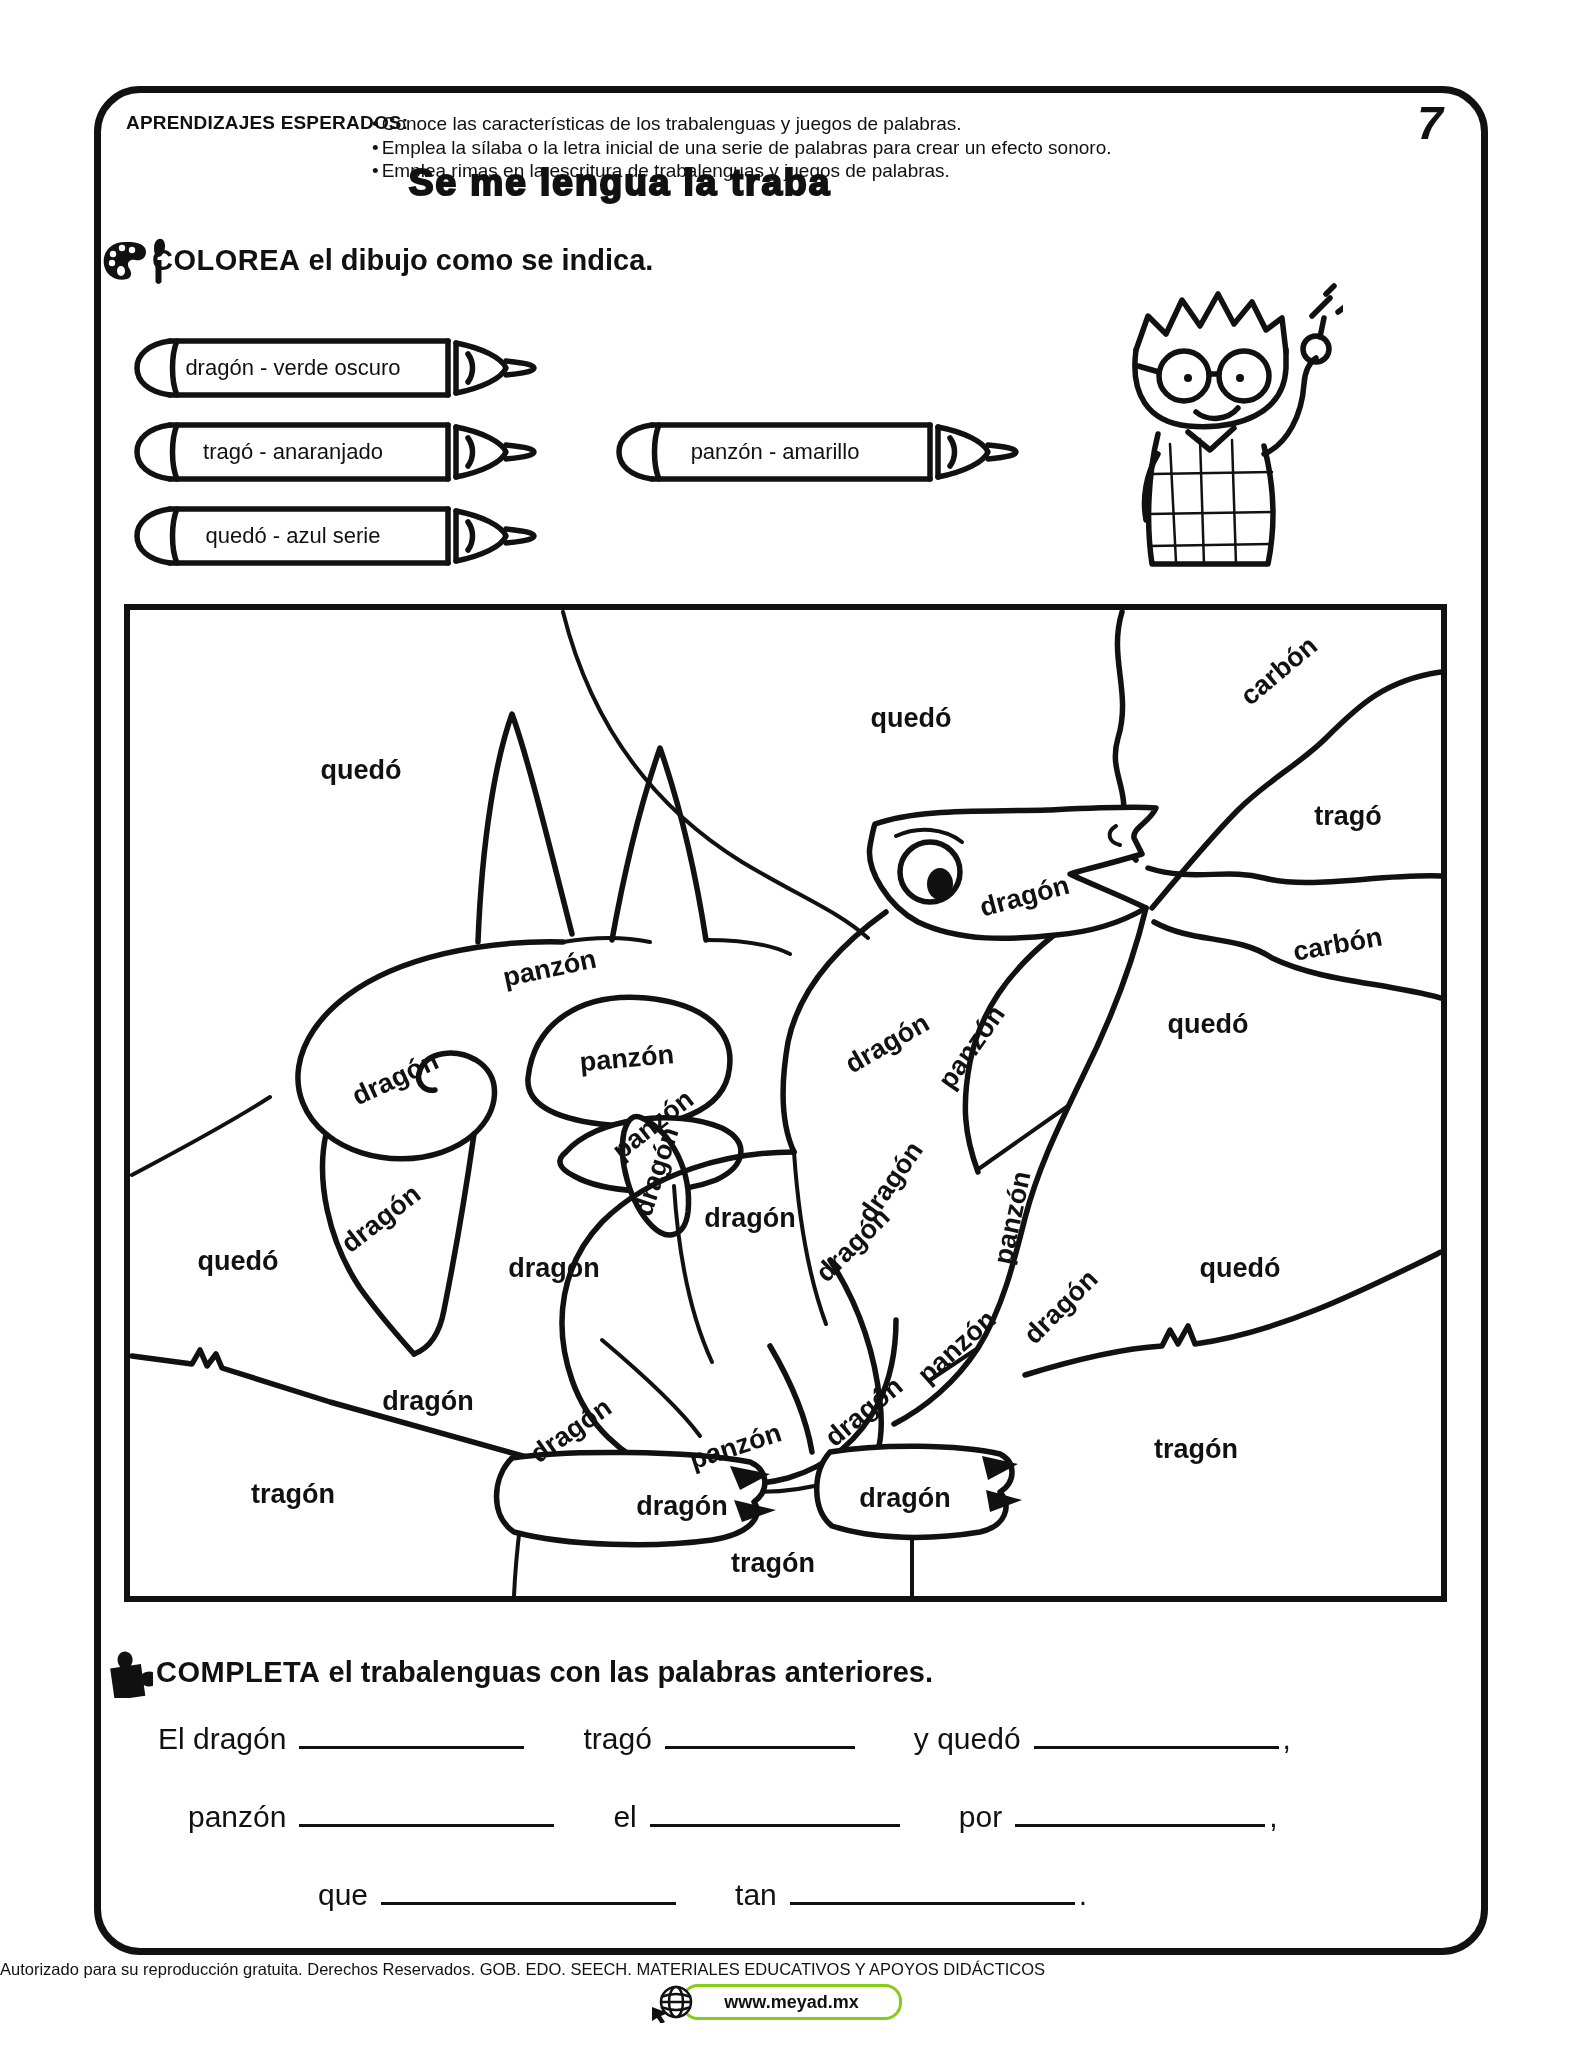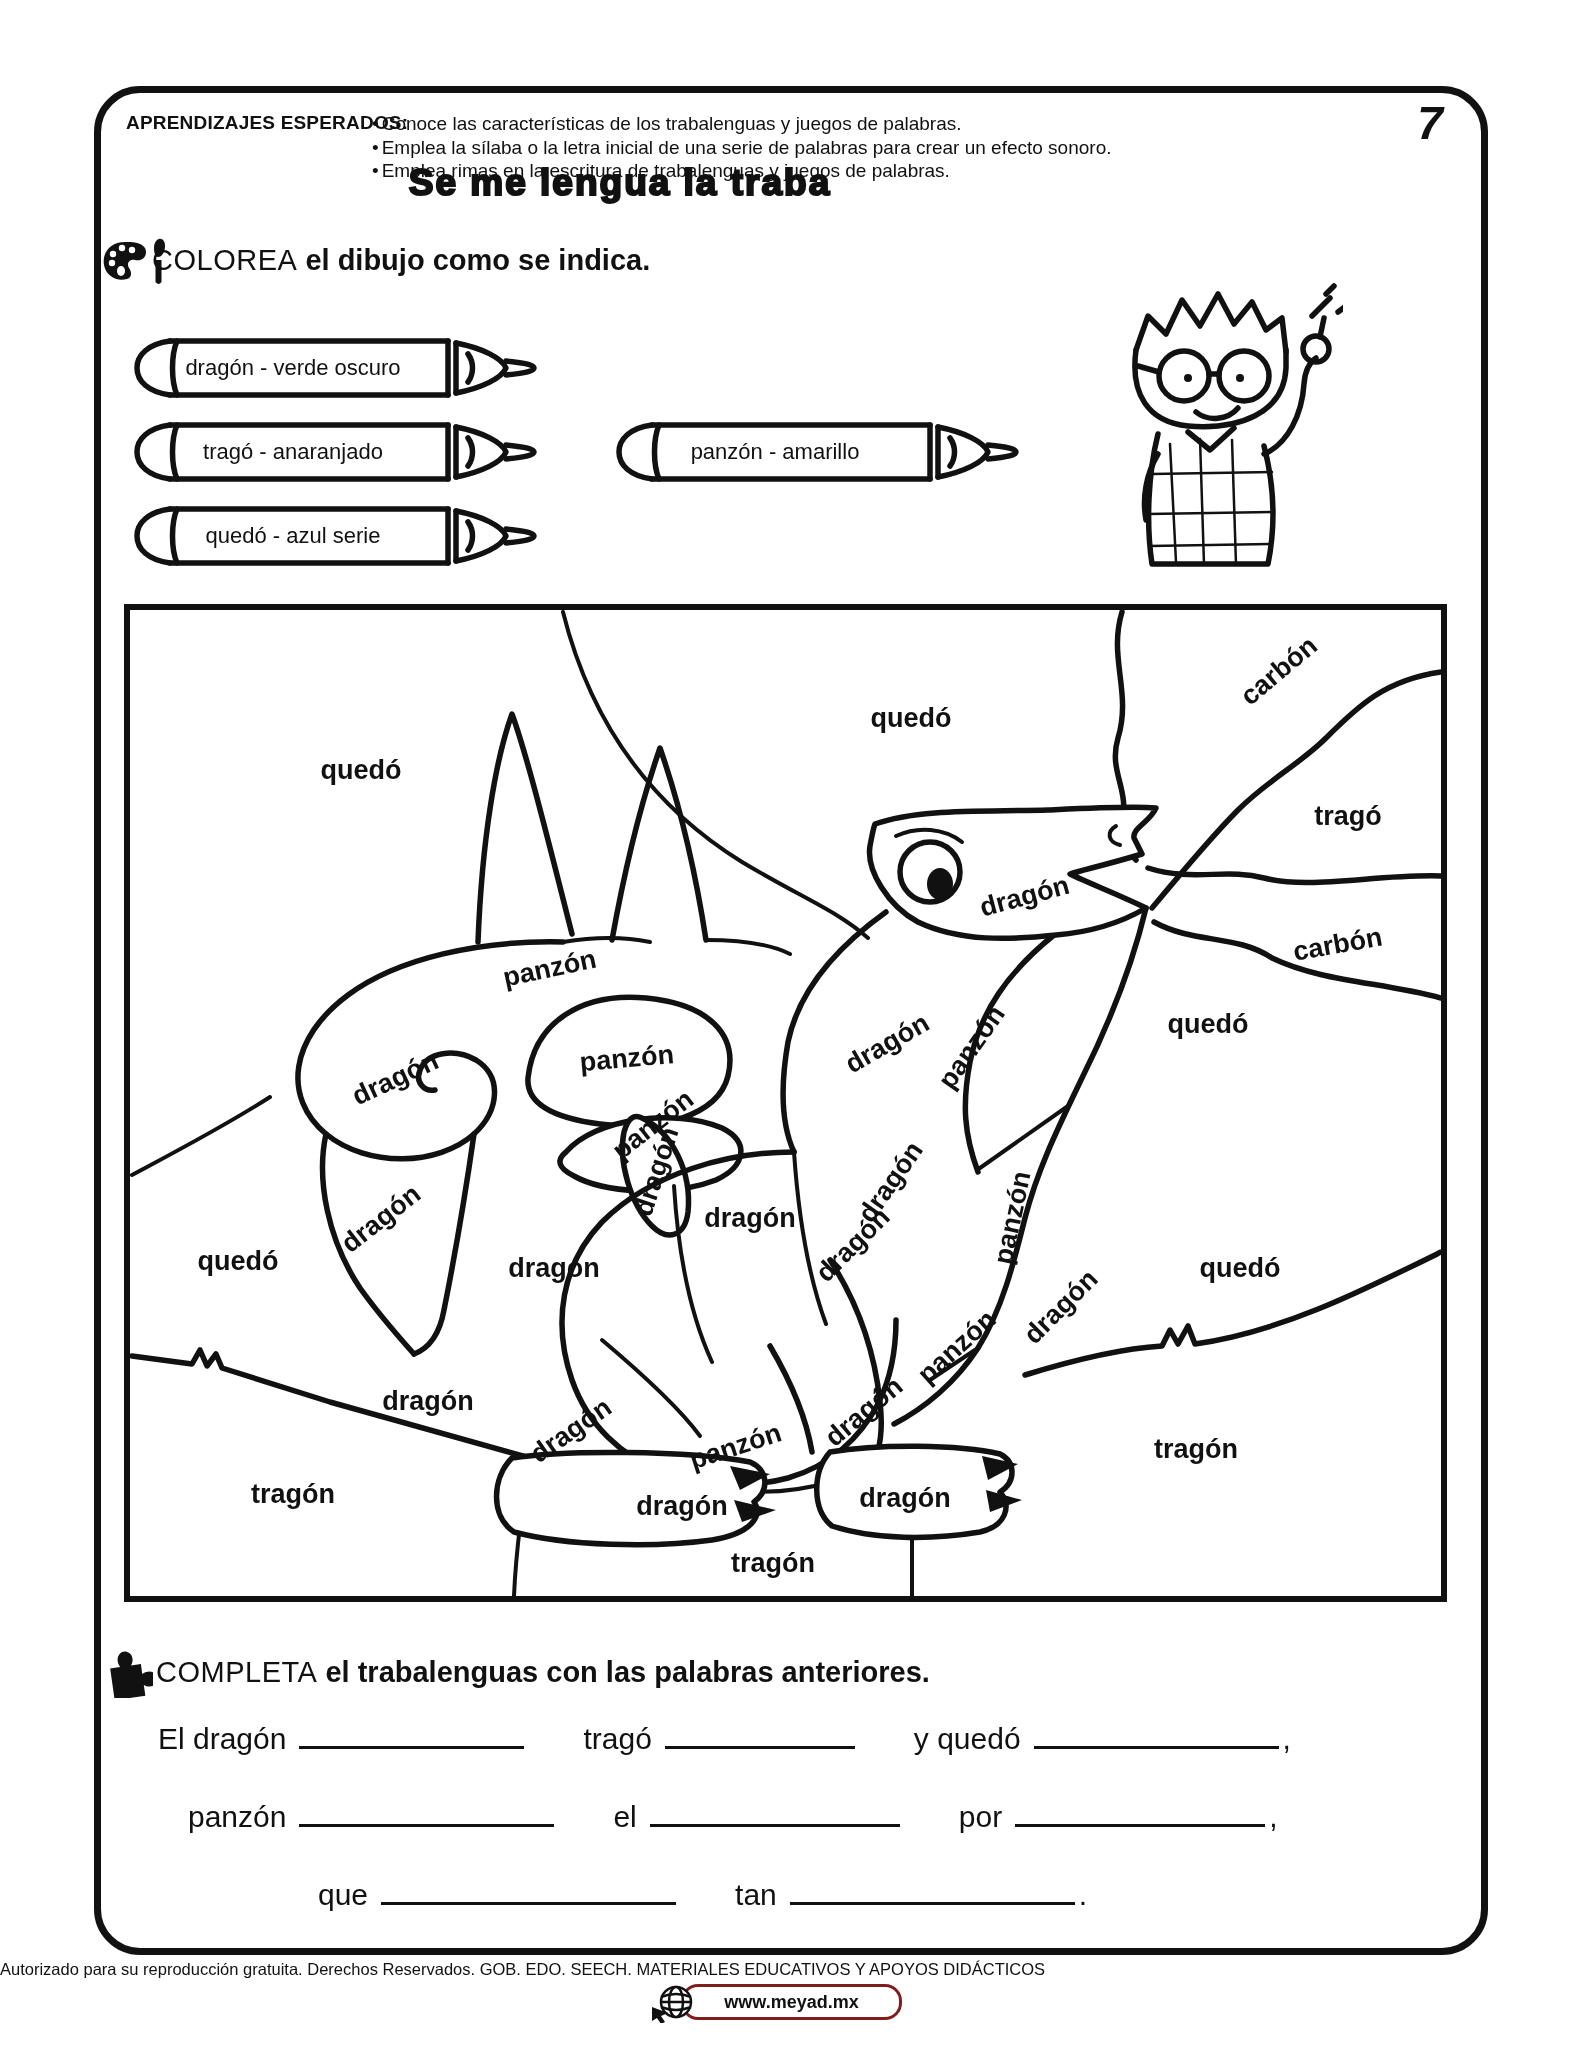--- a/index.html
+++ b/index.html
@@ -8,21 +8,21 @@
   .frame{position:absolute;left:94px;top:86px;width:1380px;height:1855px;
          border:7px solid #111;border-radius:46px;}
   .pagenum{position:absolute;left:1395px;top:96px;width:70px;text-align:center;
            font-size:46px;font-weight:bold;font-style:italic;}
   .hdr-label{position:absolute;left:112px;top:112px;font-size:19px;font-weight:bold;letter-spacing:0.2px;margin-left:14px;}
   .bullets{position:absolute;left:372px;top:112px;width:880px;font-size:19px;line-height:23.5px;}
   .bullets div::before{content:"•";margin-right:3px;}
   .title{position:absolute;left:240px;top:162px;width:760px;text-align:center;
          font-size:37px;font-weight:800;letter-spacing:2px;-webkit-text-stroke:2.2px #111;}
   .sec-head{position:absolute;font-size:29px;font-weight:700;}
-  .sec-head b{font-weight:400;letter-spacing:0.5px;}
+  .sec-head b{font-weight:700;letter-spacing:0.5px;}
   .icon-abs{position:absolute;}
   
   .crayon{position:absolute;width:430px;height:64px;}
   .crayon svg{position:absolute;left:0;top:0;width:100%;height:100%;}
   .clabel{position:absolute;left:12px;top:0;width:302px;height:100%;
           display:flex;align-items:center;justify-content:center;font-size:22px;}
   
   .draw-box{position:absolute;left:124px;top:604px;width:1311px;height:986px;border:6px solid #111;}
   .draw-box svg{position:absolute;left:0;top:0;width:1311px;height:986px;}
   .ln{stroke:#111;stroke-width:5.5;fill:none;stroke-linecap:round;stroke-linejoin:round;}
@@ -33,21 +33,21 @@
           text-anchor:middle;dominant-baseline:middle;}
   
   .lines{position:absolute;left:112px;top:1722px;width:1340px;}
   .sline{display:flex;align-items:baseline;font-size:30px;margin-bottom:44px;}
   .w{margin-right:13px;white-space:pre;margin-left:46px;}
   .p{margin-left:-9px;}
   .blank{display:inline-block;height:10px;border-bottom:3px solid #111;margin-right:13px;}
   
   .credit{position:absolute;left:0;top:1960px;width:1583px;text-align:left;font-size:16.5px;}
   .urlrow{position:absolute;left:0;top:1984px;width:1583px;display:flex;justify-content:center;}
-  .pill{position:relative;border:3px solid #7f1d1d;border-radius:17px;height:30px;min-width:215px;
+  .pill{position:relative;border:3px solid #84cc16;border-radius:17px;height:30px;min-width:215px;
         display:flex;align-items:center;justify-content:center;font-size:18px;font-weight:bold;}
   .pill svg{position:absolute;left:-34px;top:-6px;}
 </style>
 </head>
 <body>
 
 <div class="sheet">
 
   <div class="frame"></div>
 

